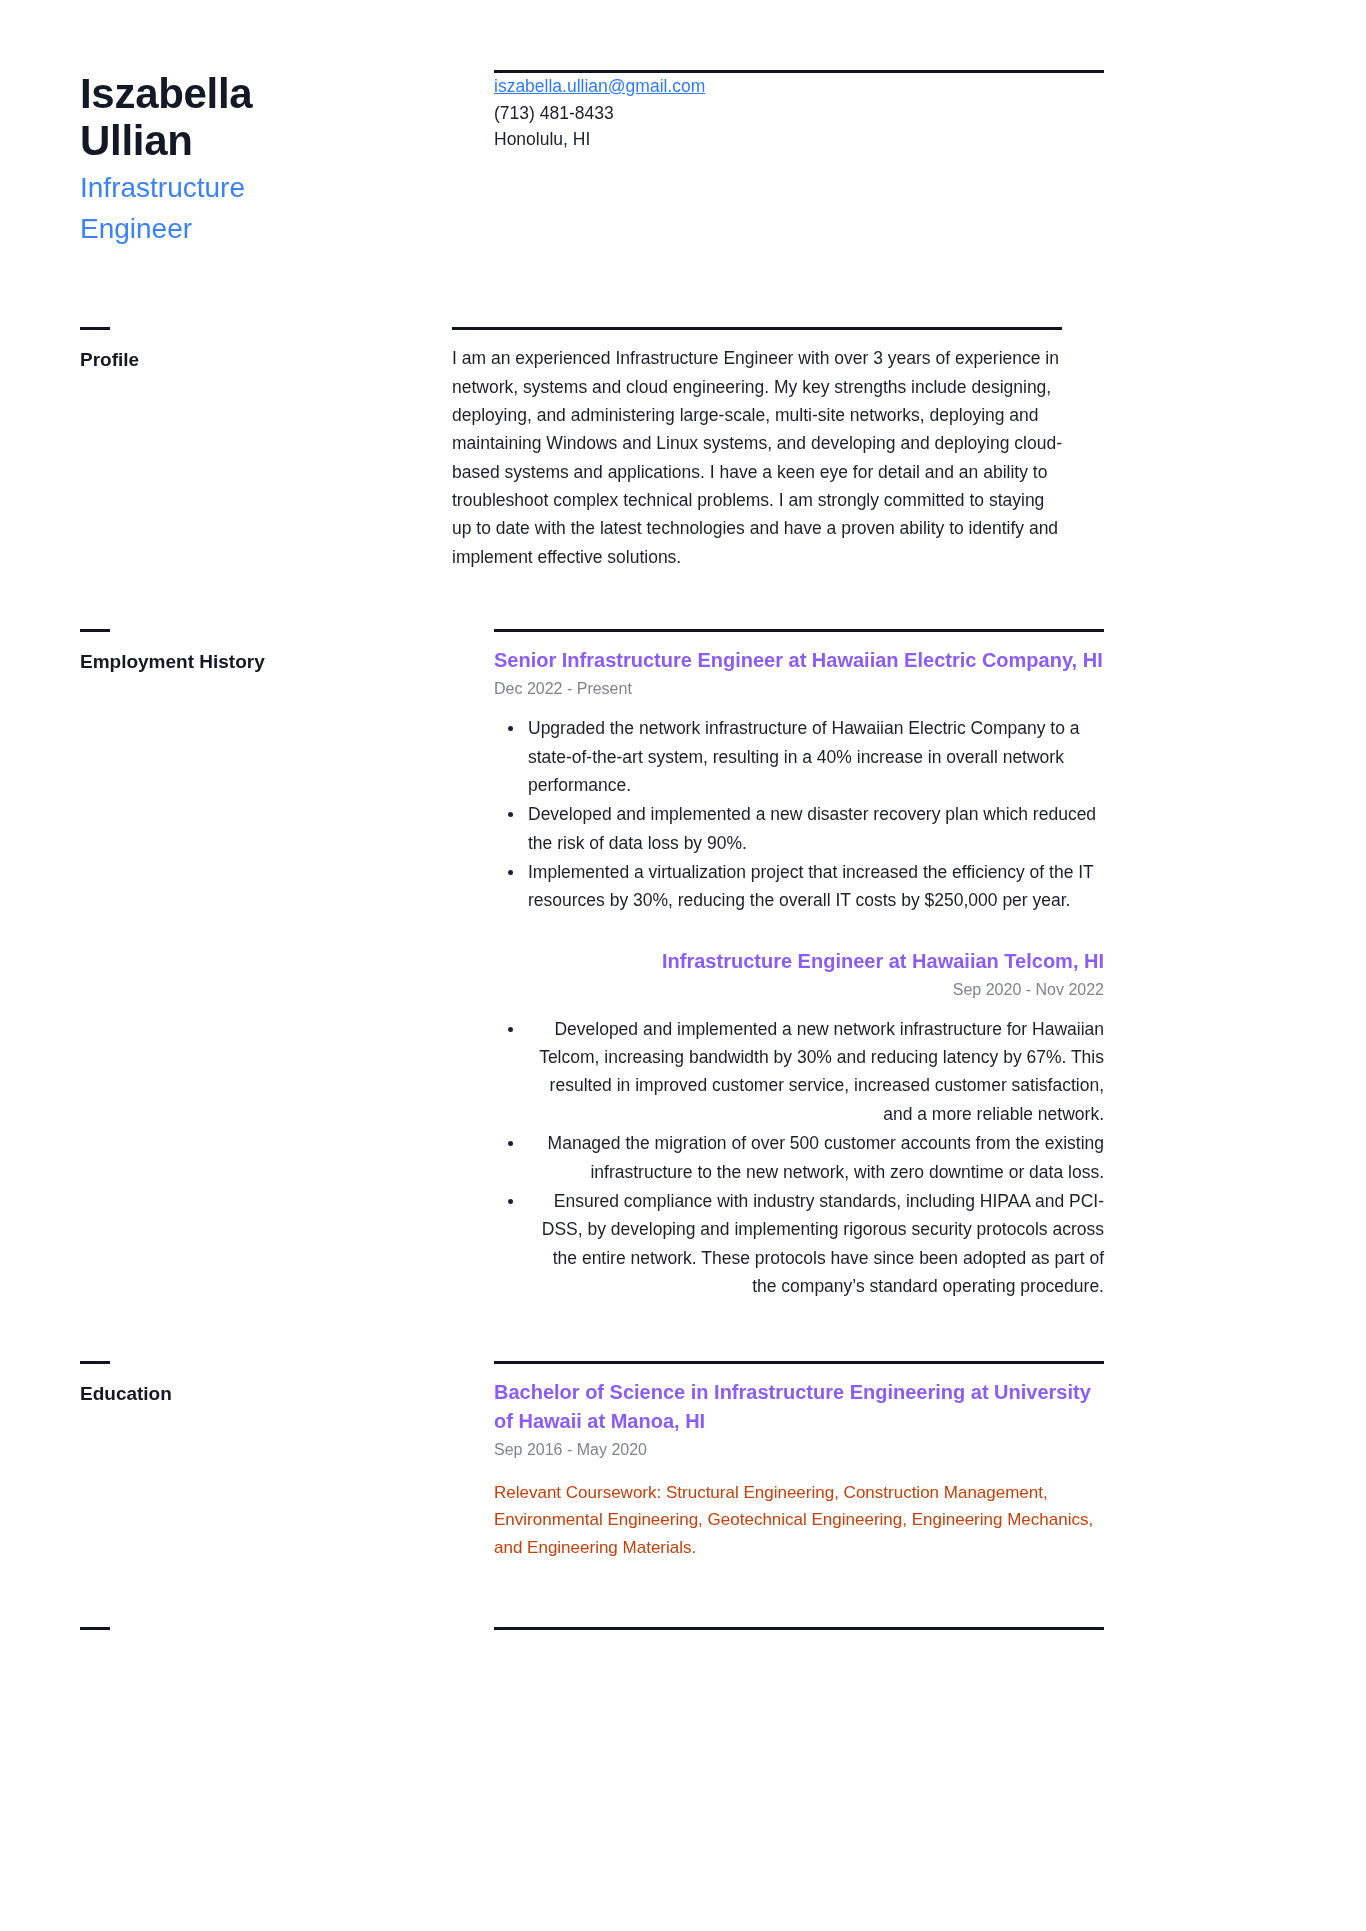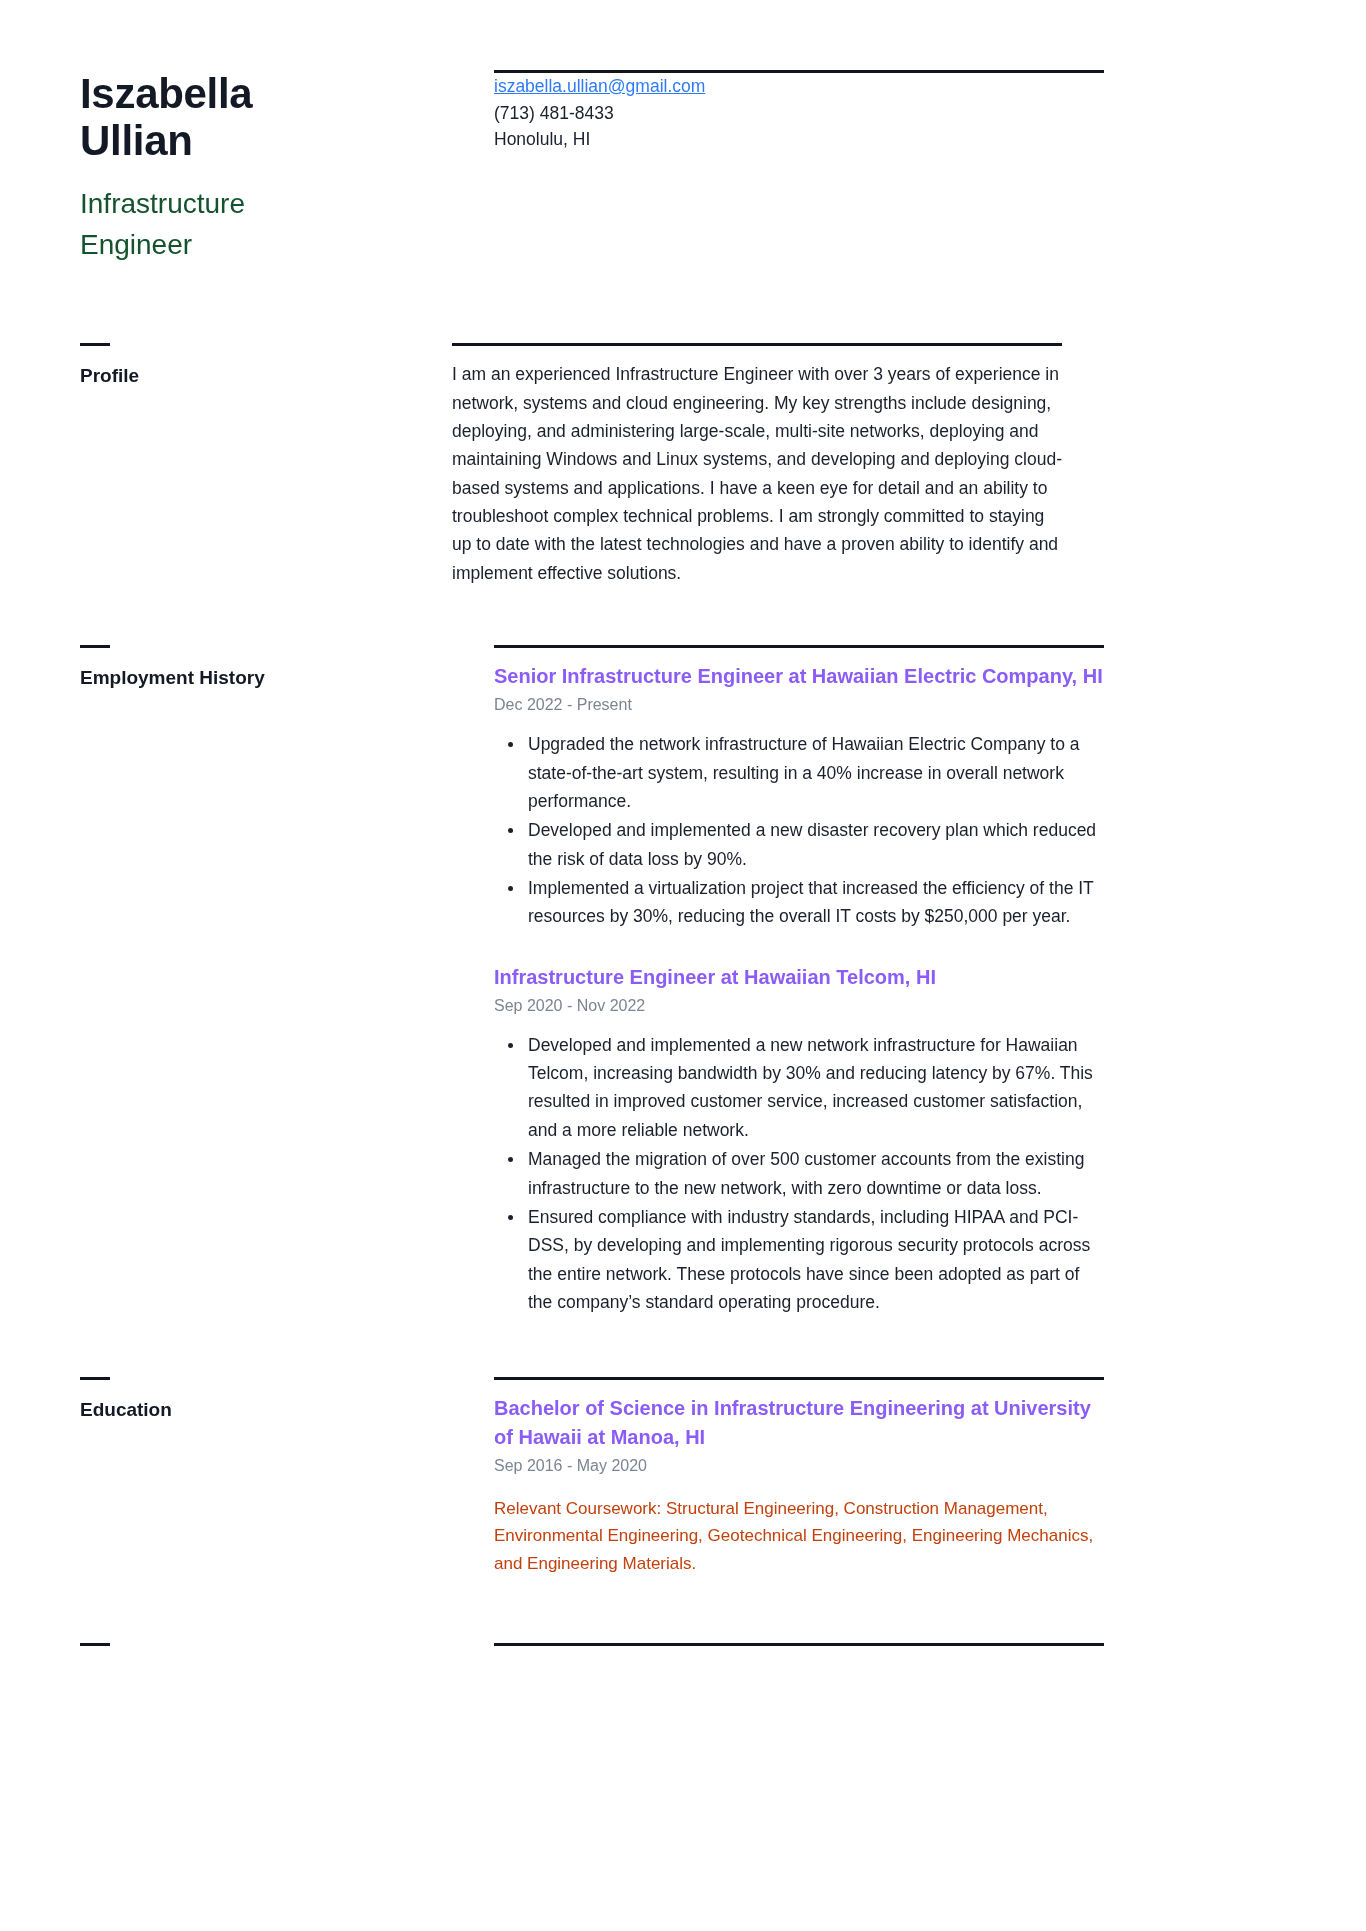--- a/index.html
+++ b/index.html
@@ -31,22 +31,22 @@
     font-weight: 700;
     letter-spacing: -0.3px;
     color: #141926;
     margin: 0;
     max-width: 270px;
   }
   .job-title {
     font-size: 28px;
     line-height: 1.45;
     font-weight: 400;
-    color: #14532d;
-    margin: 20px 0 0 0;
+    color: #3b82f6;
+    margin: 4px 0 0 0;
     max-width: 250px;
   }
 
   
   .rule {
     height: 3px;
     background: #12151d;
     width: 100%;
     margin: 0;
   }
@@ -88,21 +88,21 @@
 
   
   .body-text {
     font-size: 17.5px;
     line-height: 1.62;
     color: #1b202d;
     margin: 14px 0 0 0;
   }
 
   .entry { margin-top: 14px; }
-  .entry + .entry { margin-top: 32px; }
+  .entry + .entry { margin-top: 32px; text-align: right; }
   .entry-title {
     font-size: 20px;
     font-weight: 700;
     color: #8b5cf6;
     line-height: 1.42;
     margin: 0;
   }
   .entry-date {
     font-size: 16px;
     color: #7c8492;

